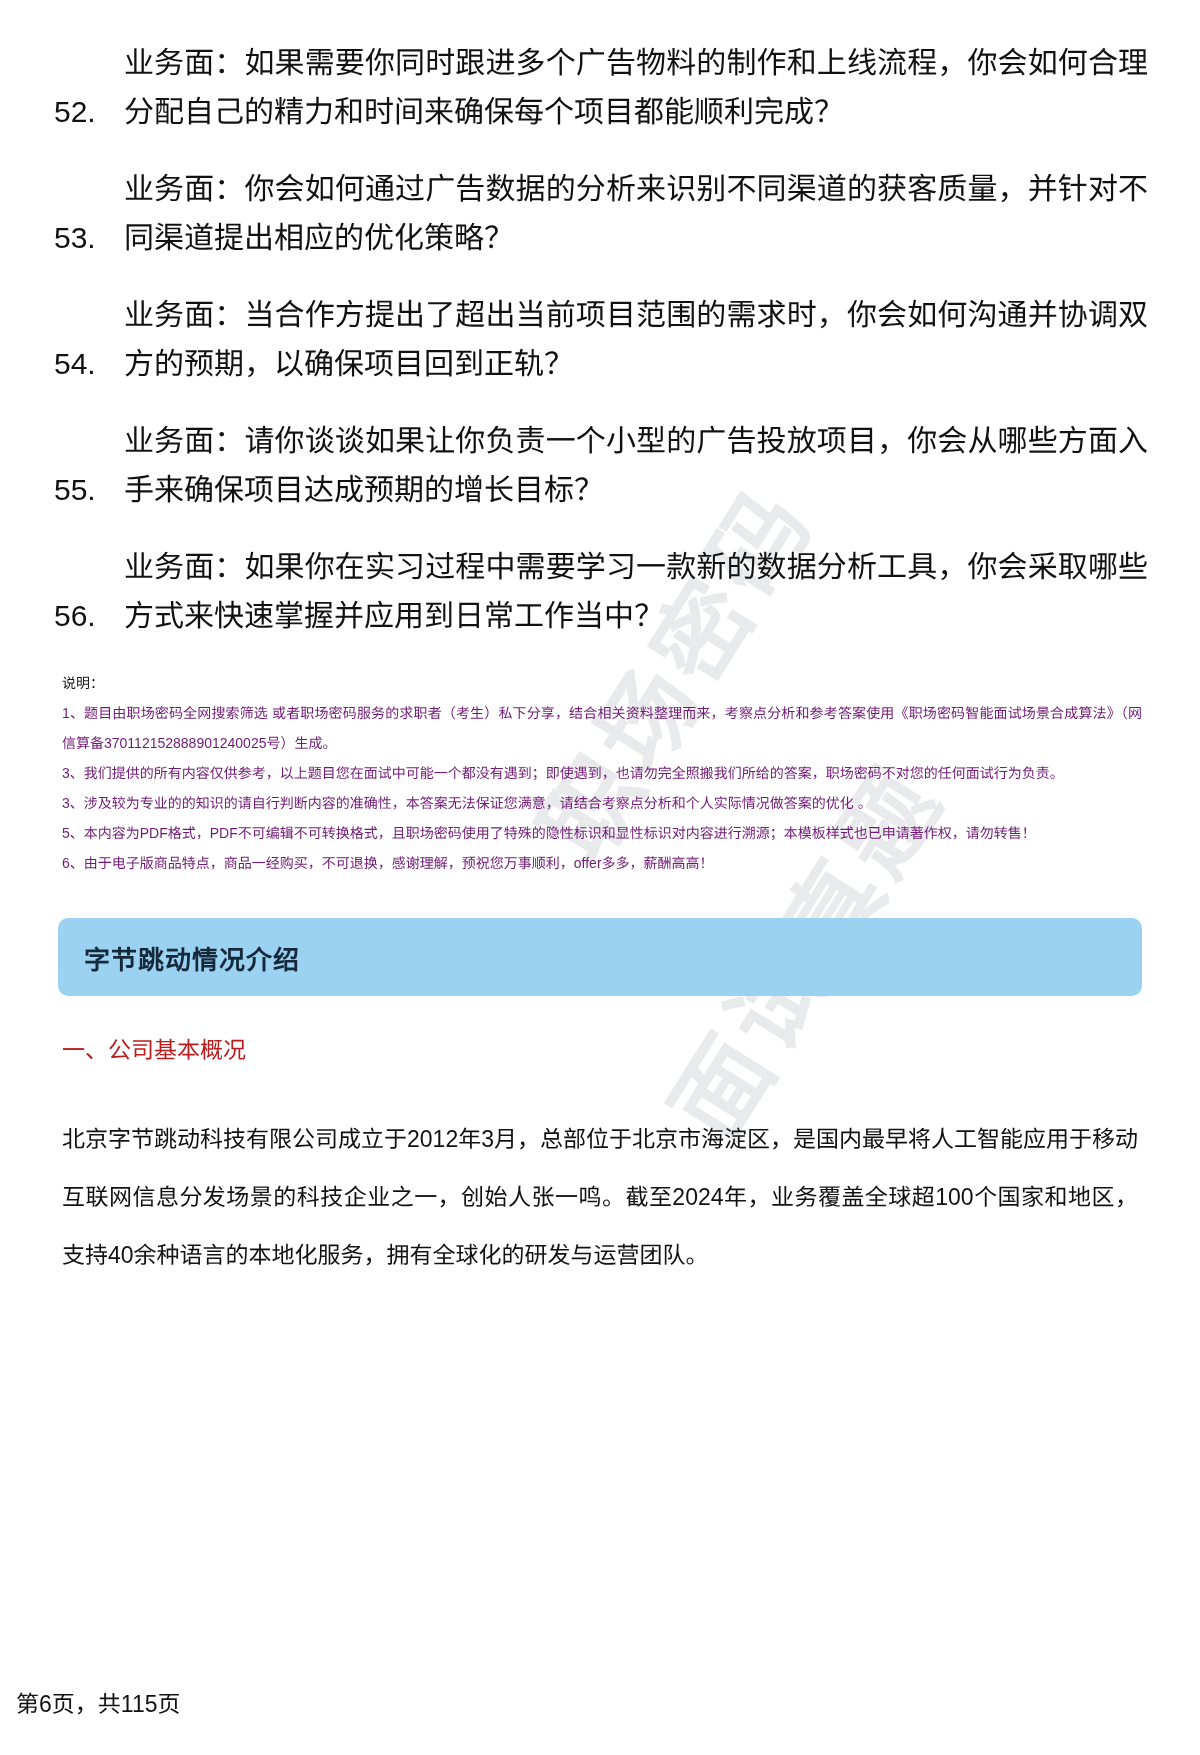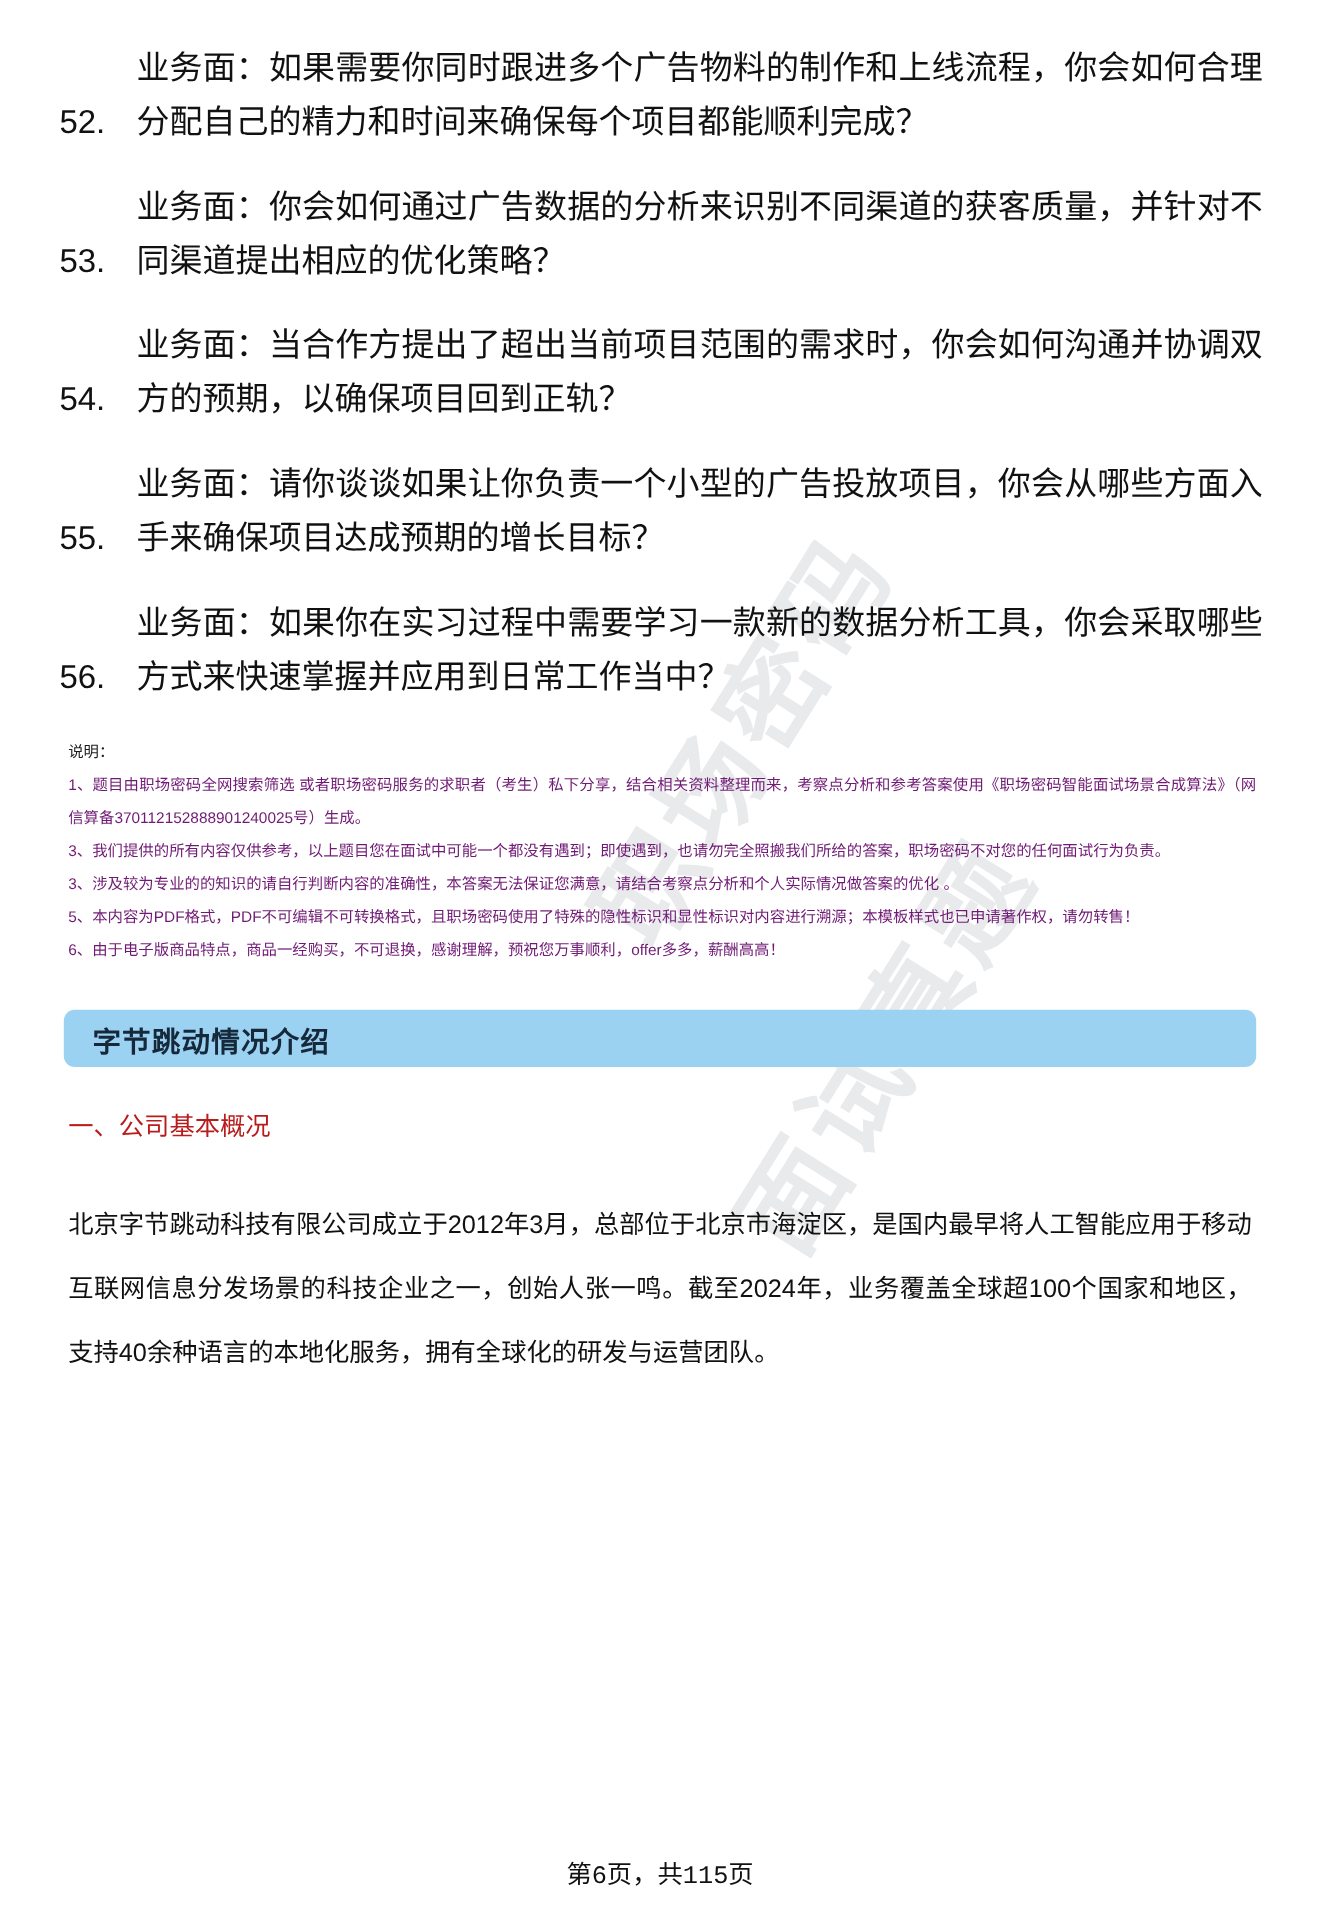--- a/index.html
+++ b/index.html
@@ -97,21 +97,21 @@
     text-justify: inter-ideograph;
   }
 
   
   .section-banner {
     margin-top: 40px;
     margin-left: 6px;
     margin-right: 6px;
     background: #9bd2f2;
     border-radius: 10px;
-    height: 52px;
+    height: 78px;
     display: flex;
     align-items: center;
     padding-left: 26px;
     box-sizing: border-box;
   }
   .section-banner-text {
     font-size: 26px;
     font-weight: 700;
     color: #15293b;
     letter-spacing: 1px;
@@ -132,28 +132,27 @@
     font-size: 23px;
     line-height: 58px;
     color: #111;
     text-align: justify;
     text-justify: inter-ideograph;
   }
 
   
   .page-footer {
     position: absolute;
-    left: 0;
+    left: 16px;
     right: 0;
     bottom: 36px;
-    text-align: center;
+    text-align: left;
     font-size: 23px;
     color: #111;
     z-index: 2;
-    font-family: Liberation Mono, monospace;
   }
 </style>
 </head>
 <body>
 
 <div class="page">
 
   <div class="watermark wm-a">职场密码</div>
   <div class="watermark wm-b">面试真题</div>
 

